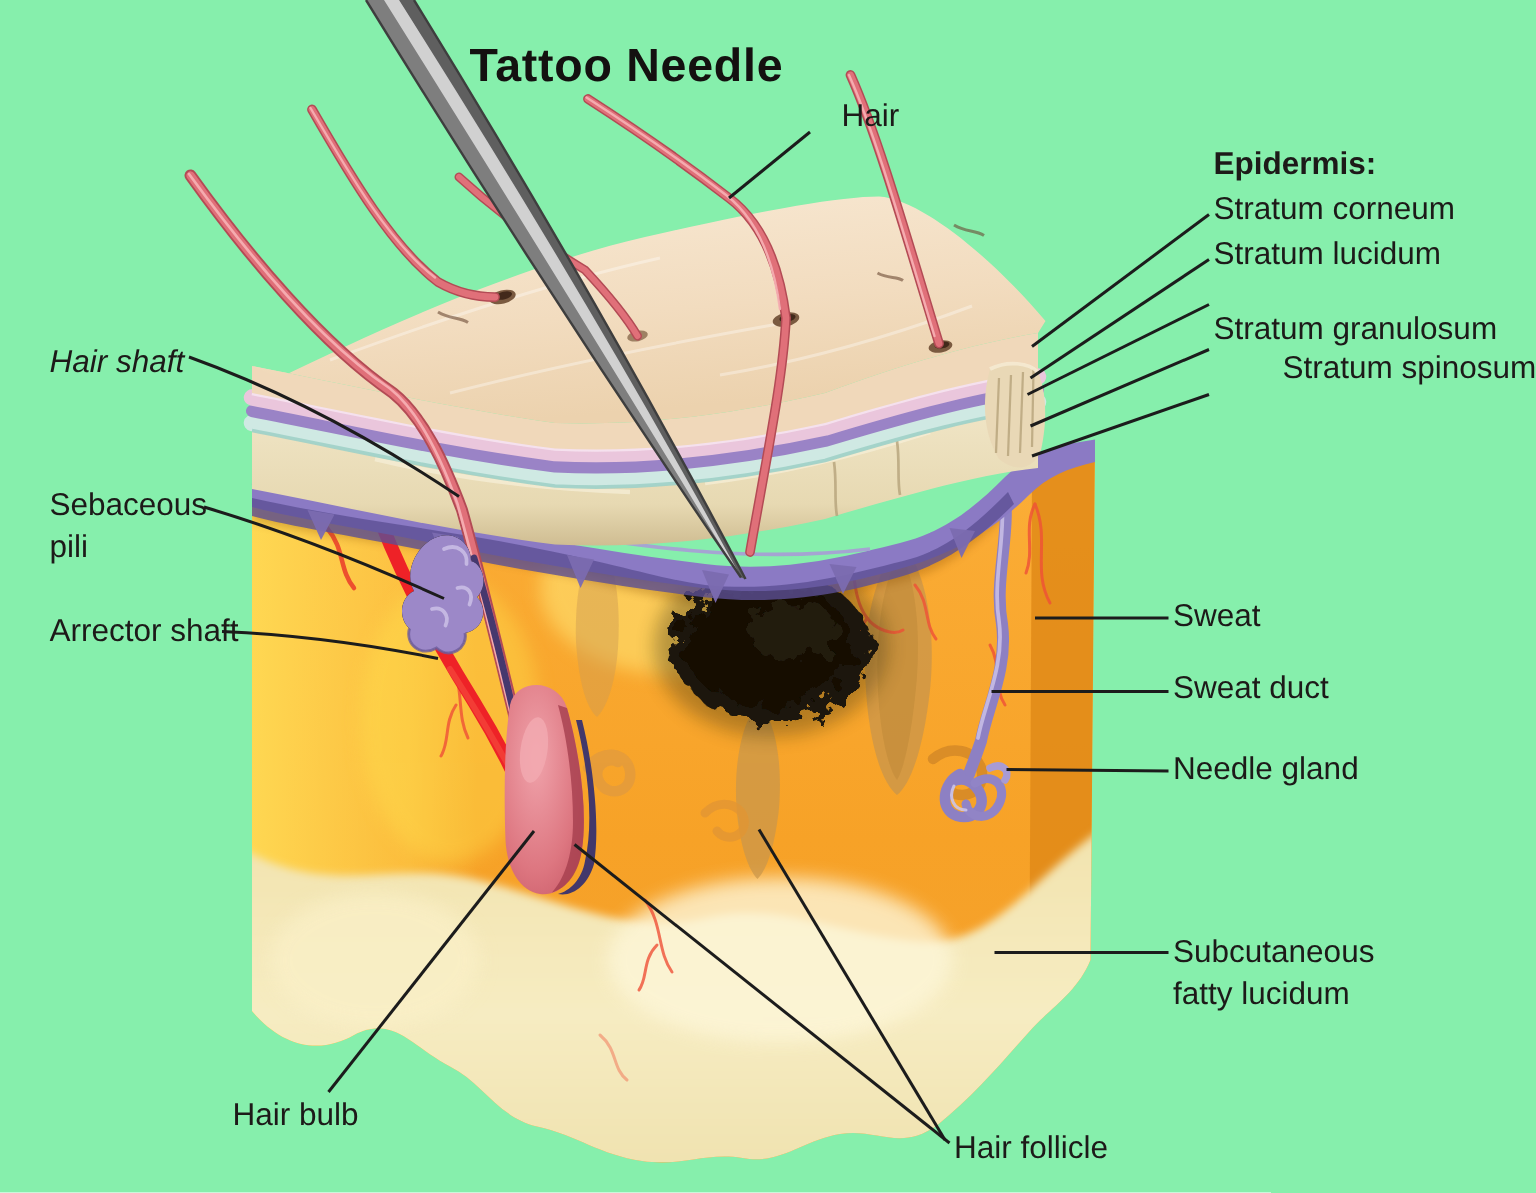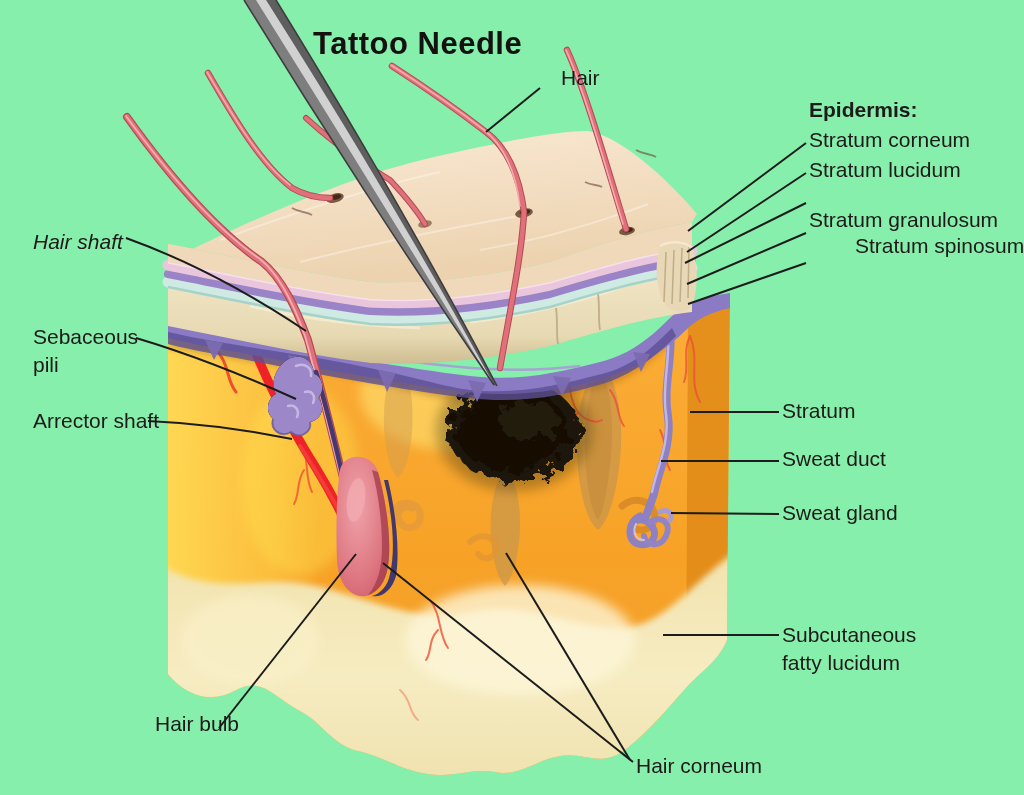--- a/index.html
+++ b/index.html
@@ -281,20 +281,20 @@
 <div class="label b" style="left:809px;top:96px;">Epidermis:</div>
 <div class="label" style="left:809px;top:126px;">Stratum corneum</div>
 <div class="label" style="left:809px;top:156px;">Stratum lucidum</div>
 <div class="label" style="left:809px;top:186px;margin-top:20px;">Stratum granulosum</div>
 <div class="label" style="left:809px;top:232px;margin-left:46px;">Stratum spinosum</div>
 
 <div class="label" style="left:33px;top:228px;font-style:italic;">Hair shaft</div>
 <div class="label wrap" style="left:33px;top:323px;width:118px;">Sebaceous pili</div>
 <div class="label" style="left:33px;top:407px;">Arrector shaft</div>
 
-<div class="label" style="left:782px;top:397px;">Stratum</div>
+<div class="label" style="left:782px;top:397px;">Sweat</div>
 <div class="label" style="left:782px;top:445px;">Sweat duct</div>
-<div class="label" style="left:782px;top:499px;">Sweat gland</div>
+<div class="label" style="left:782px;top:499px;">Needle gland</div>
 <div class="label wrap" style="left:782px;top:621px;width:160px;">Subcutaneous fatty lucidum</div>
 
-<div class="label" style="left:155px;top:710px;">Hair bulb</div>
-<div class="label" style="left:636px;top:752px;">Hair corneum</div>
+<div class="label" style="left:155px;top:730px;">Hair bulb</div>
+<div class="label" style="left:636px;top:752px;">Hair follicle</div>
 </div>
 
 </body></html>

